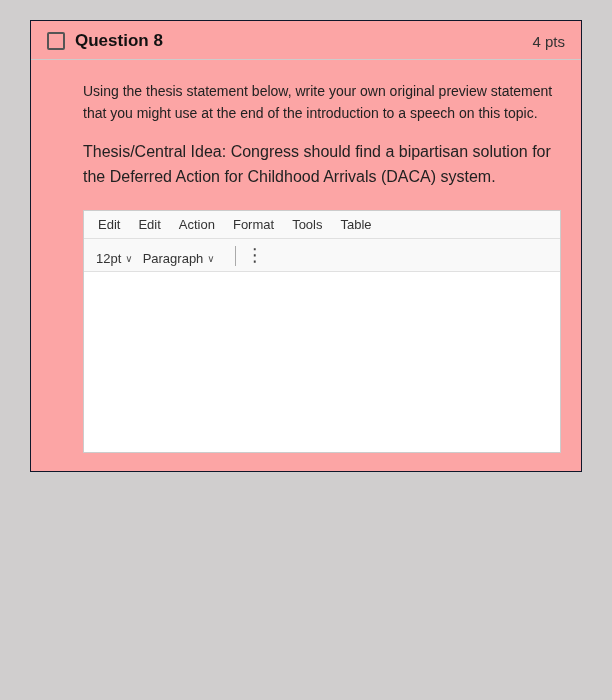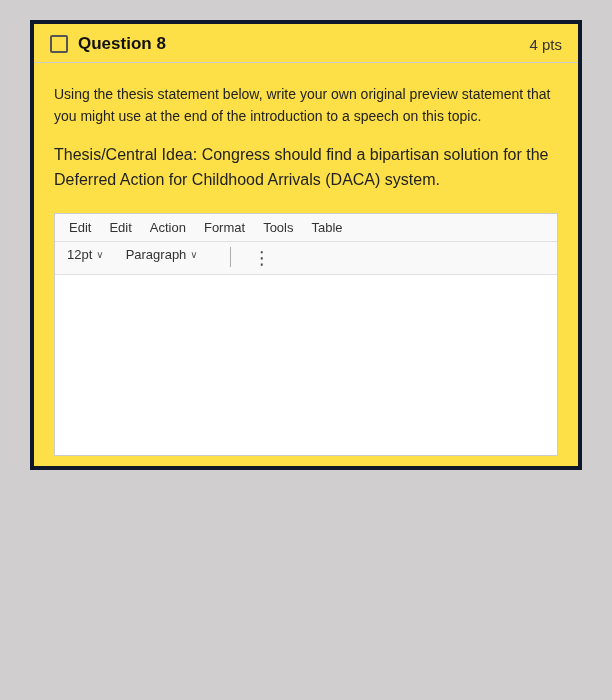--- a/index.html
+++ b/index.html
@@ -14,22 +14,22 @@
       background-color: #d0cece;
       font-family: Arial, sans-serif;
       display: flex;
       align-items: flex-start;
       justify-content: center;
       padding: 20px 30px;
     }
 
     .page-container {
       width: 100%;
-      background-color: #fde047;
-      border: 4px solid #0f172a;
+      background-color: #fca5a5;
+      border: 1px solid #0f172a;
       padding: 0;
     }
 
     .question-header {
       display: flex;
       justify-content: space-between;
       align-items: center;
       padding: 10px 16px 8px 16px;
       border-bottom: 1px solid #cccccc;
     }
@@ -54,21 +54,22 @@
       font-weight: bold;
       color: #111;
     }
 
     .question-pts {
       font-size: 15px;
       color: #333;
     }
 
     .question-body {
-      padding: 20px 20px 10px 20px;
+      padding: 20px 20px 18px 20px;
+      margin-left: 32px;
     }
 
     .question-text {
       font-size: 14px;
       color: #222;
       line-height: 1.6;
       margin-bottom: 14px;
     }
 
     .thesis-text {
@@ -93,22 +94,22 @@
 
     .menu-item {
       font-size: 13px;
       color: #333;
       cursor: pointer;
       user-select: none;
     }
 
     .editor-format-bar {
       display: flex;
-      align-items: flex-start;
-      gap: 12px;
+      align-items: flex-end;
+      gap: 0;
       padding: 5px 12px;
       background-color: #f9f9f9;
       border-bottom: 1px solid #e0e0e0;
     }
 
     .format-select {
       font-size: 13px;
       color: #333;
       display: flex;
       align-items: center;

